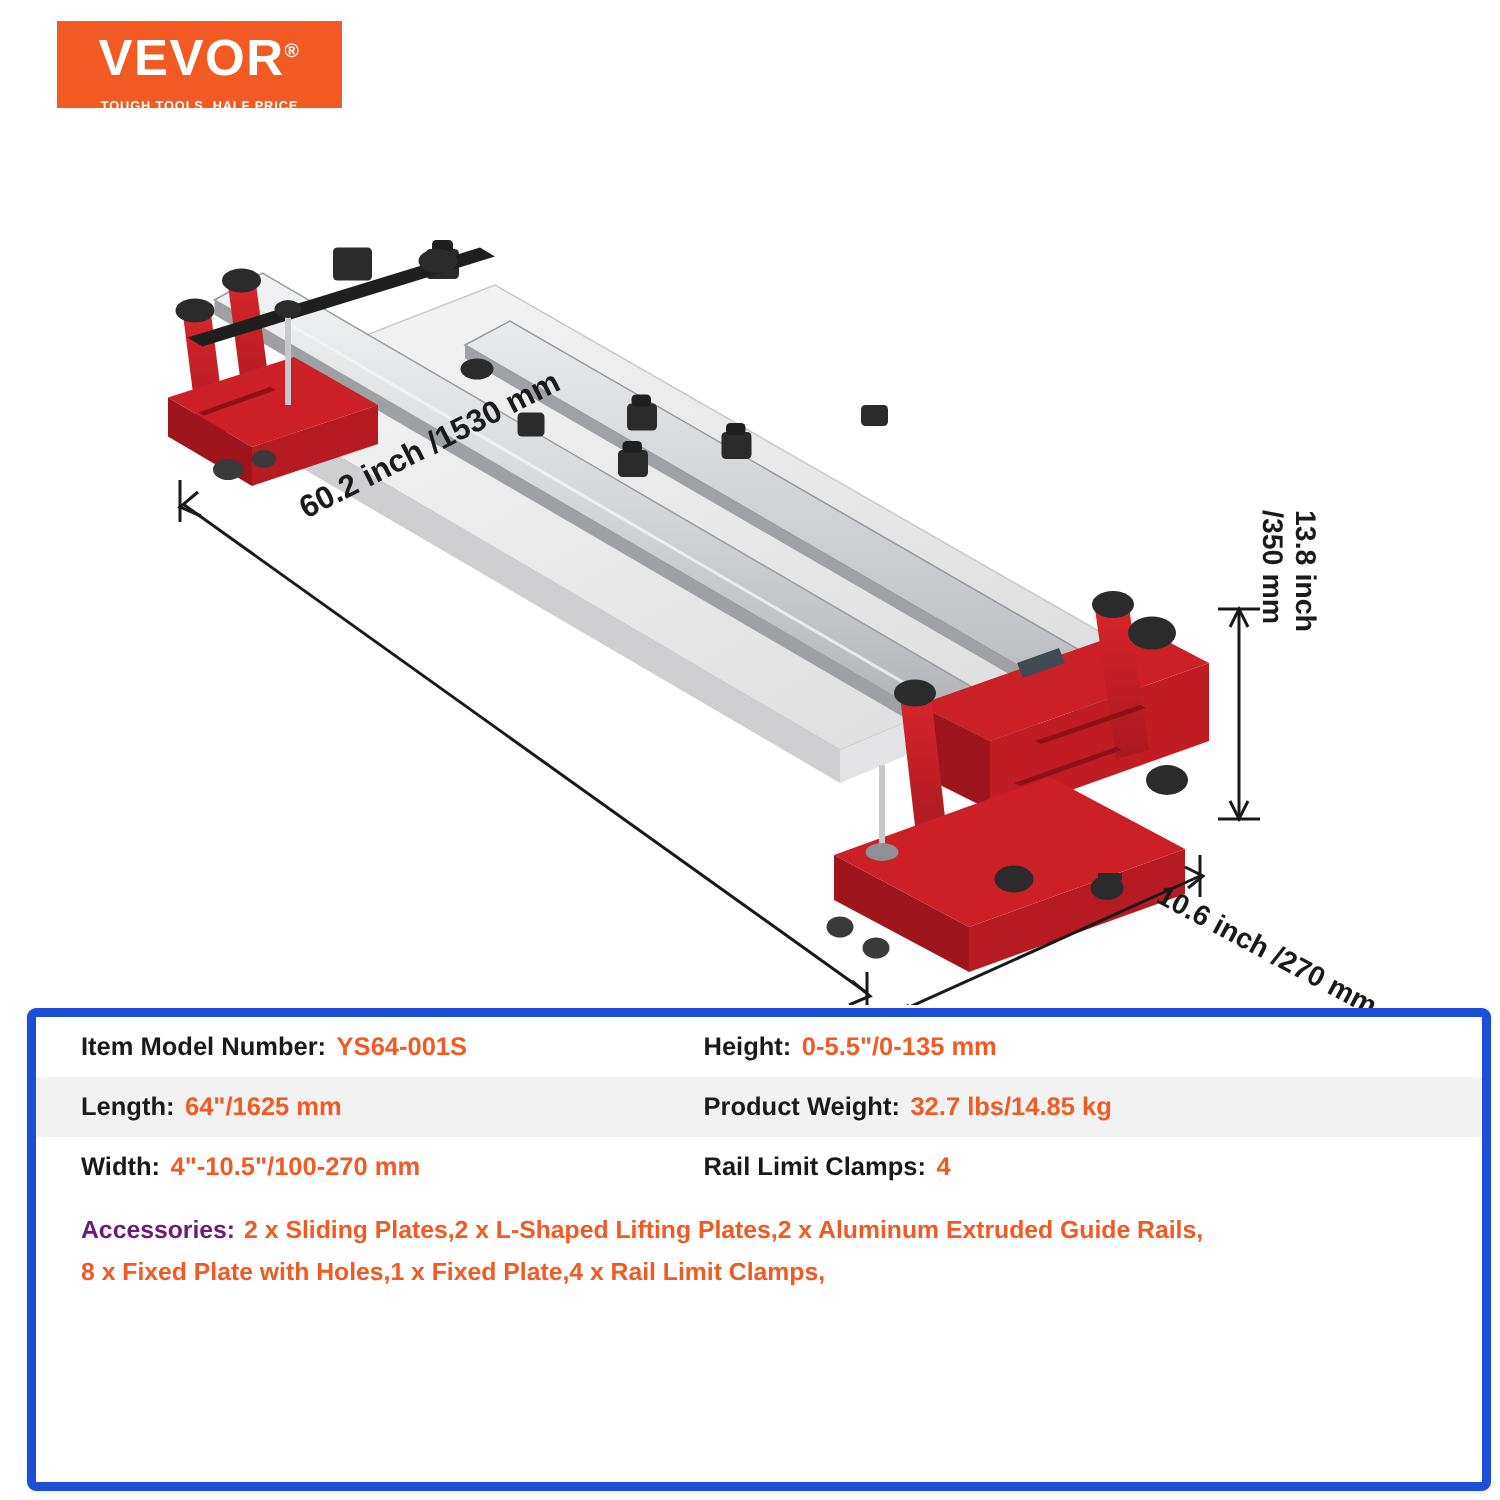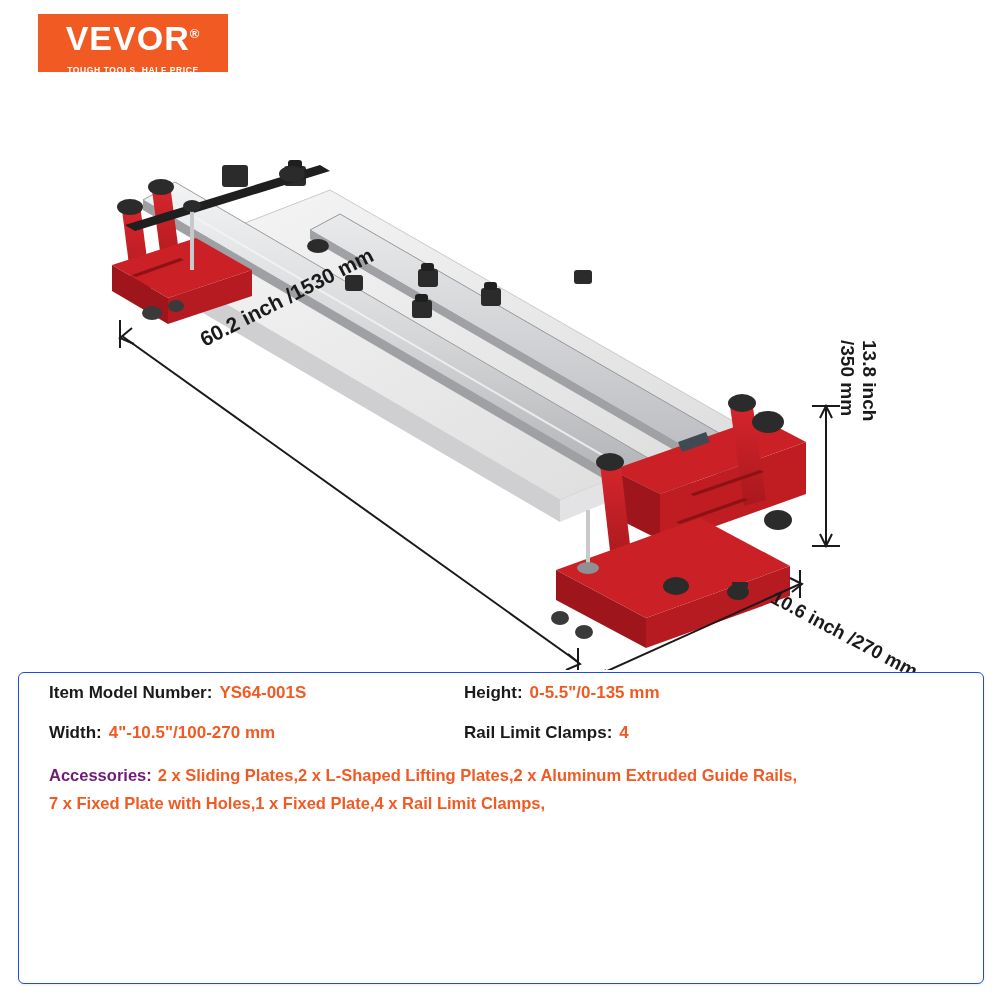--- a/index.html
+++ b/index.html
@@ -89,21 +89,21 @@
   }
 
   
   .spec-panel {
     position: absolute;
     left: 18px;
     top: 672px;
     width: 964px;
     height: 310px;
     background: #ffffff;
-    border: 1px solid #1d4ed8;
+    border: 6px solid #1d4ed8;
     border-radius: 6px;
     box-shadow: 0 1px 3px rgba(0,0,0,0.08);
     overflow: hidden;
   }
   .spec-row {
     display: flex;
     height: 40px;
     align-items: center;
   }
   .spec-row.alt { background: #f2f2f2; }
@@ -300,32 +300,42 @@
     <div class="spec-cell left">
       <span class="spec-key">Item Model Number:</span>
       <span class="spec-val">YS64-001S</span>
     </div>
     <div class="spec-cell right">
       <span class="spec-key">Height:</span>
       <span class="spec-val">0-5.5"/0-135 mm</span>
     </div>
   </div>
 
+  <div class="spec-row alt">
+    <div class="spec-cell left">
+      <span class="spec-key">Length:</span>
+      <span class="spec-val">64"/1625 mm</span>
+    </div>
+    <div class="spec-cell right">
+      <span class="spec-key">Product Weight:</span>
+      <span class="spec-val">32.7 lbs/14.85 kg</span>
+    </div>
+  </div>
 
   <div class="spec-row">
     <div class="spec-cell left">
       <span class="spec-key">Width:</span>
       <span class="spec-val">4"-10.5"/100-270 mm</span>
     </div>
     <div class="spec-cell right">
       <span class="spec-key">Rail Limit Clamps:</span>
       <span class="spec-val">4</span>
     </div>
   </div>
 
   <div class="acc-block">
     <div class="acc-line">
       <span class="acc-key">Accessories:</span><span>2 x Sliding Plates,2 x L-Shaped Lifting Plates,2 x Aluminum Extruded Guide Rails,</span>
     </div>
-    <div class="acc-line">7 x Fixed Plate with Holes,1 x Fixed Plate,4 x Rail Limit Clamps,</div>
+    <div class="acc-line">8 x Fixed Plate with Holes,1 x Fixed Plate,4 x Rail Limit Clamps,</div>
   </div>
 
 </div>
 
 </body></html>

